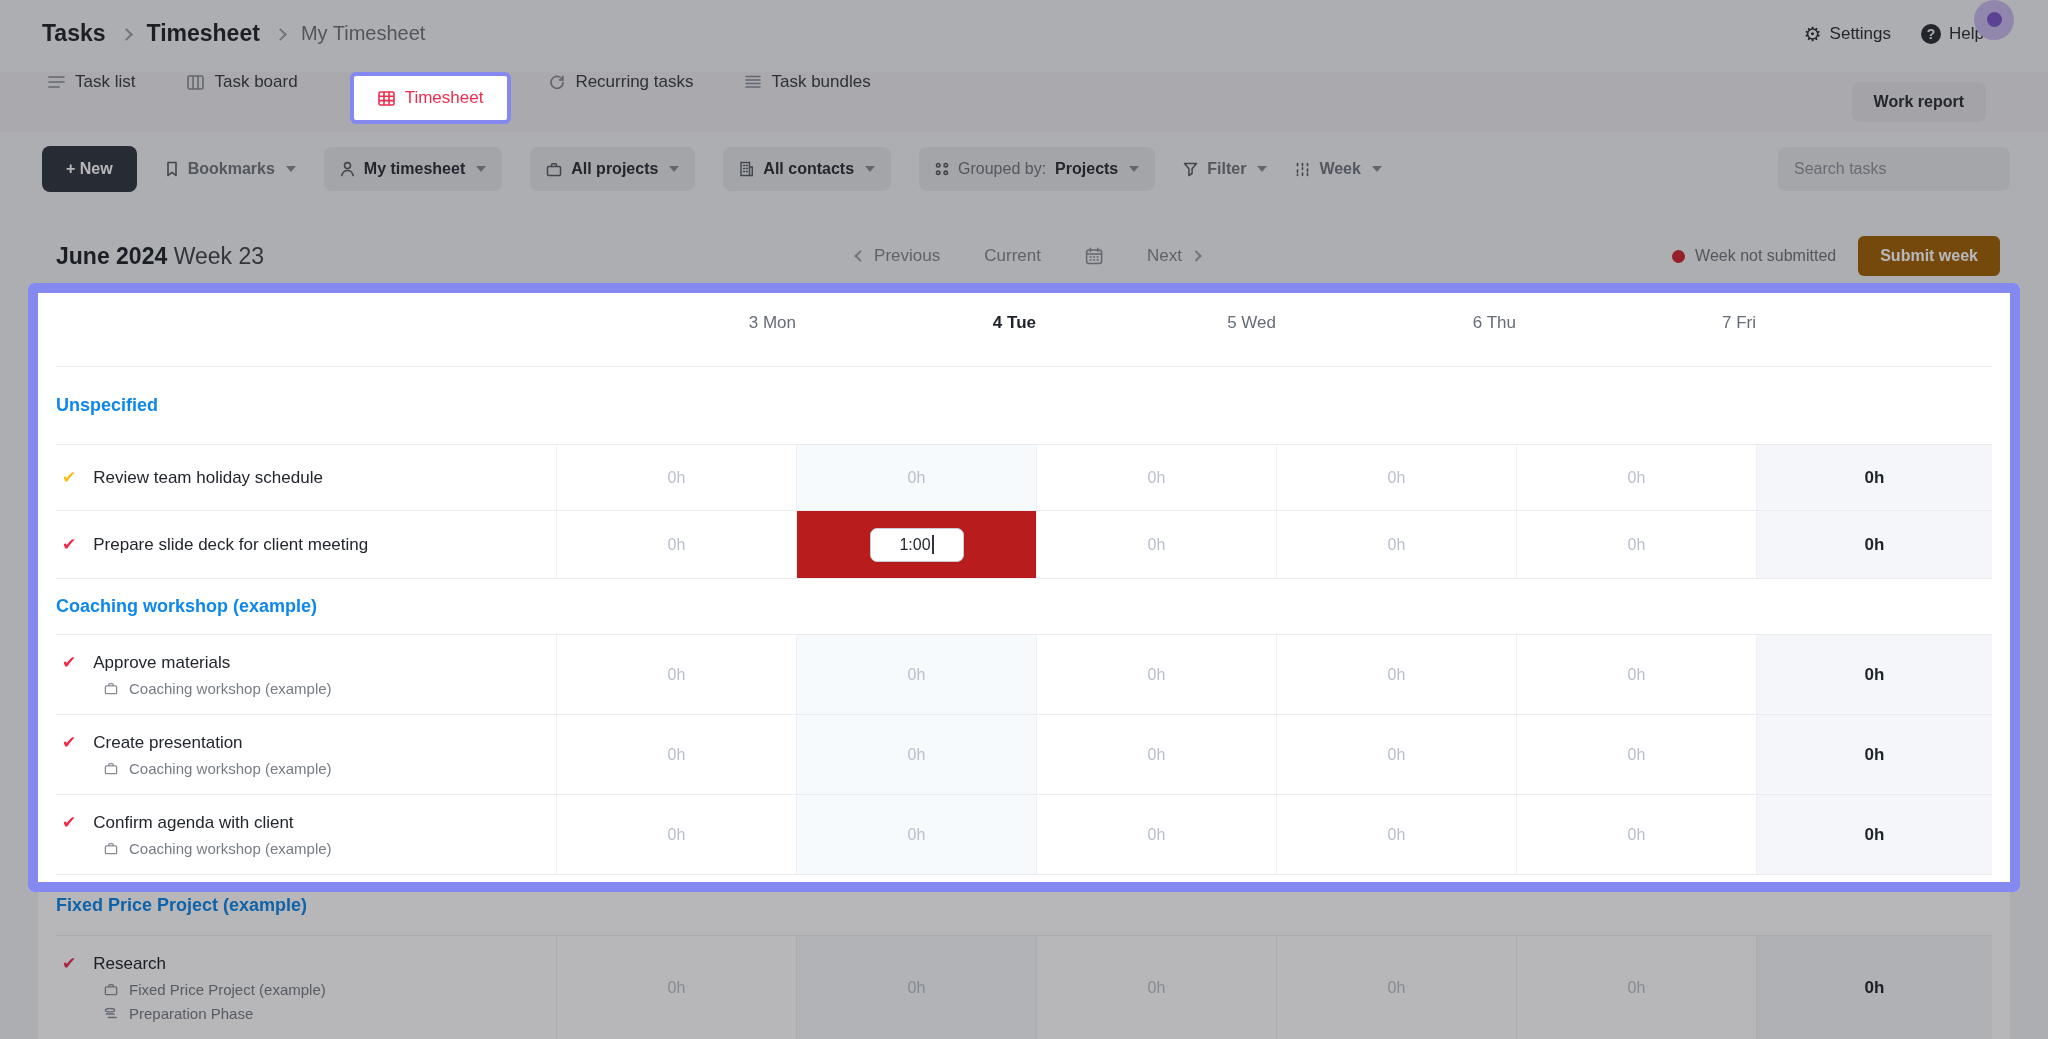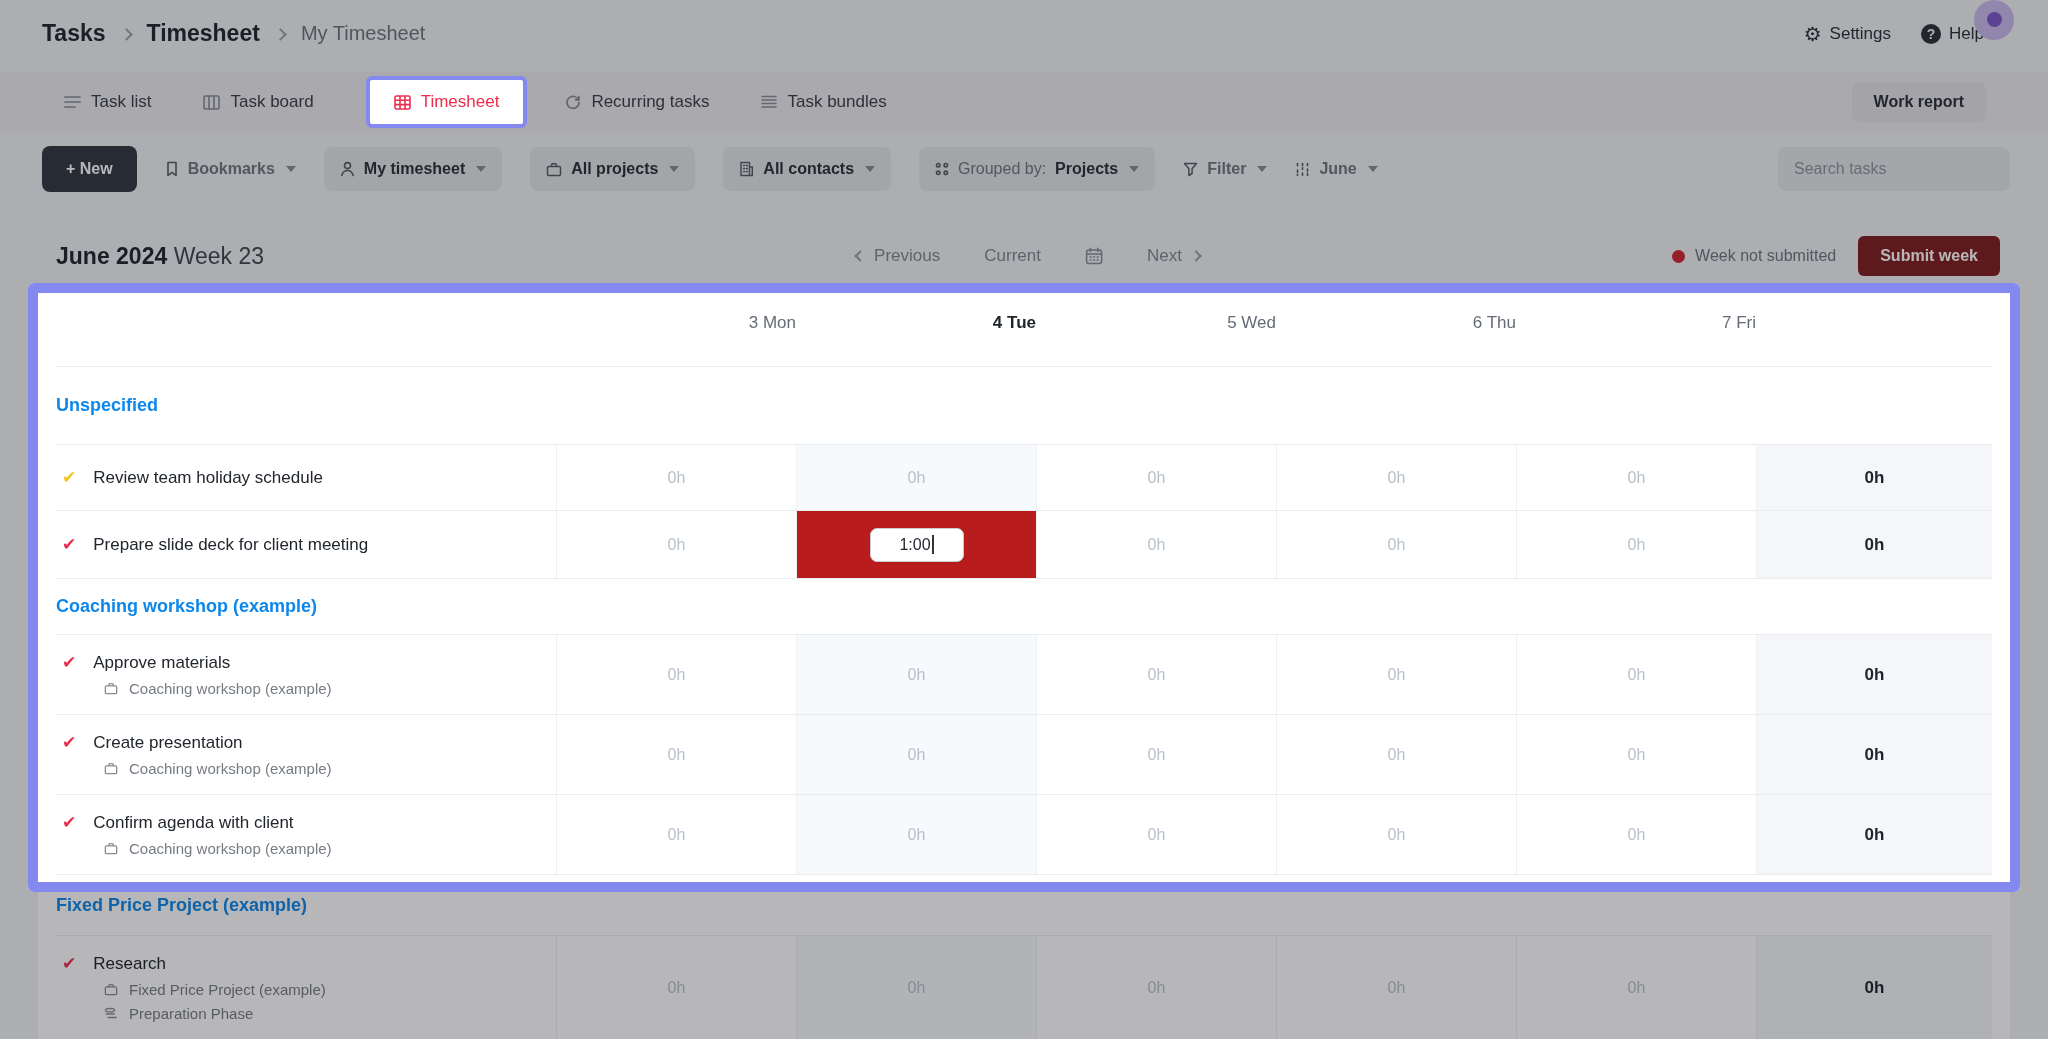--- a/index.html
+++ b/index.html
@@ -19,21 +19,21 @@
   .crumb-last { font-size:20px; color:#6e747c; }
   .chev-r { width:9px; height:9px; border-top:2px solid #9aa0a8; border-right:2px solid #9aa0a8; transform:rotate(45deg); margin-top:2px; }
   .top-actions { position:absolute; right:64px; top:24px; display:flex; align-items:center; gap:30px; }
   .top-action { display:flex; align-items:center; gap:8px; font-size:17px; color:#2c3137; cursor:pointer; }
   .gear-glyph { font-size:20px; color:#2c3137; line-height:1; }
   .help-circle { width:20px; height:20px; border-radius:50%; background:#2c3137; color:#f1f2f4; font-size:14px; font-weight:bold; display:flex; align-items:center; justify-content:center; }
   .avatar { position:absolute; right:34px; top:0px; width:40px; height:40px; border-radius:50%; background:#c9bbee; }
   .avatar .dot { position:absolute; left:13px; top:12px; width:15px; height:15px; border-radius:50%; background:#7d58ca; }
 
   
-  .tabstrip { position:absolute; left:0; right:0; top:72px; height:60px; background:#ececef; display:flex; align-items:center; padding-left:64px; }
+  .tabstrip { position:absolute; left:0; right:0; top:72px; height:60px; background:#ececef; display:flex; align-items:flex-start; padding-left:48px; }
   .tab { display:flex; align-items:center; gap:10px; font-size:17px; color:#3a3f46; margin-right:52px; cursor:pointer; white-space:nowrap; }
   .tab-active {
     position:relative; z-index:60;
     background:#ffffff; color:#ee2d4e;
     border:4px solid #8489f0; border-radius:6px;
     padding:12px 24px; margin-right:38px;
   }
   .tab-active .ico { color:#ee2d4e; }
   .work-report { position:absolute; right:62px; top:10px; height:40px; padding:0 22px; background:#e2e3e7; border-radius:8px; font-size:16px; font-weight:bold; color:#2a2f36; display:flex; align-items:center; cursor:pointer; }
 
@@ -55,21 +55,21 @@
   .week-title { font-size:23px; white-space:nowrap; }
   .week-title .m { font-weight:bold; color:#1f242b; }
   .week-title .w { color:#40454d; }
   .week-nav { position:absolute; left:50%; transform:translateX(-50%); display:flex; align-items:center; gap:44px; }
   .nav-item { display:flex; align-items:center; gap:10px; font-size:17px; color:#81878f; cursor:pointer; white-space:nowrap; }
   .chev-l-sm { width:8px; height:8px; border-left:2px solid #9aa0a8; border-bottom:2px solid #9aa0a8; transform:rotate(45deg); }
   .chev-r-sm { width:8px; height:8px; border-top:2px solid #9aa0a8; border-right:2px solid #9aa0a8; transform:rotate(45deg); }
   .week-right { margin-left:auto; display:flex; align-items:center; gap:22px; }
   .status { display:flex; align-items:center; gap:10px; font-size:16px; color:#6f757d; white-space:nowrap; }
   .status-dot { width:13px; height:13px; border-radius:50%; background:#d02832; }
-  .btn-submit { height:40px; padding:0 22px; background:#7f1d1d; color:#ffffff; font-size:16px; font-weight:bold; border-radius:6px; display:flex; align-items:center; cursor:pointer; }
+  .btn-submit { height:40px; padding:0 22px; background:#a16207; color:#ffffff; font-size:16px; font-weight:bold; border-radius:6px; display:flex; align-items:center; cursor:pointer; }
 
   
   .card { position:absolute; left:38px; right:38px; top:283px; bottom:0; background:#ffffff; padding:0 18px; }
   .trow { display:grid; grid-template-columns:500px repeat(5,240px) 1fr; }
   .thead-row { height:83px; }
   .th-day { display:flex; flex-direction:column; justify-content:flex-start; padding-top:30px;align-items:flex-end; }
   .th-label { text-align:center; font-size:17px; color:#666c75; }
   .th-label.today { font-weight:bold; color:#1f242b; }
   .th-label.total { font-weight:bold; color:#1f242b; }
   .daybar { height:8px; border-radius:2px; background:#e2e5f0; margin:15px 5px 0; }
@@ -220,21 +220,21 @@
         <path d="M1.5 1.5h12l-4.4 5.2v4.8l-3.2 2v-6.8z"></path>
       </svg>
     <span class="lbl">Filter</span>
     <span class="chev-d"></span>
   </div>
 
   <div class="tool-plain">
     <svg class="ico" width="15" height="15" viewBox="0 0 15 15" fill="none" stroke="currentColor" stroke-width="1.6" stroke-linecap="round">
         <path d="M2.5 1.5v3.5M2.5 8v5.5M7.5 1.5v6M7.5 11v2.5M12.5 1.5v2M12.5 7v6.5" stroke-dasharray="2.2 2"></path>
       </svg>
-    <span class="lbl">June</span>
+    <span class="lbl">Week</span>
     <span class="chev-d"></span>
   </div>
 
   <div class="search-wrap">
     <input class="search-input" type="text" placeholder="Search tasks" style="">
   </div>
 </div>
 
 <div class="weekbar">
   <div class="week-title">

